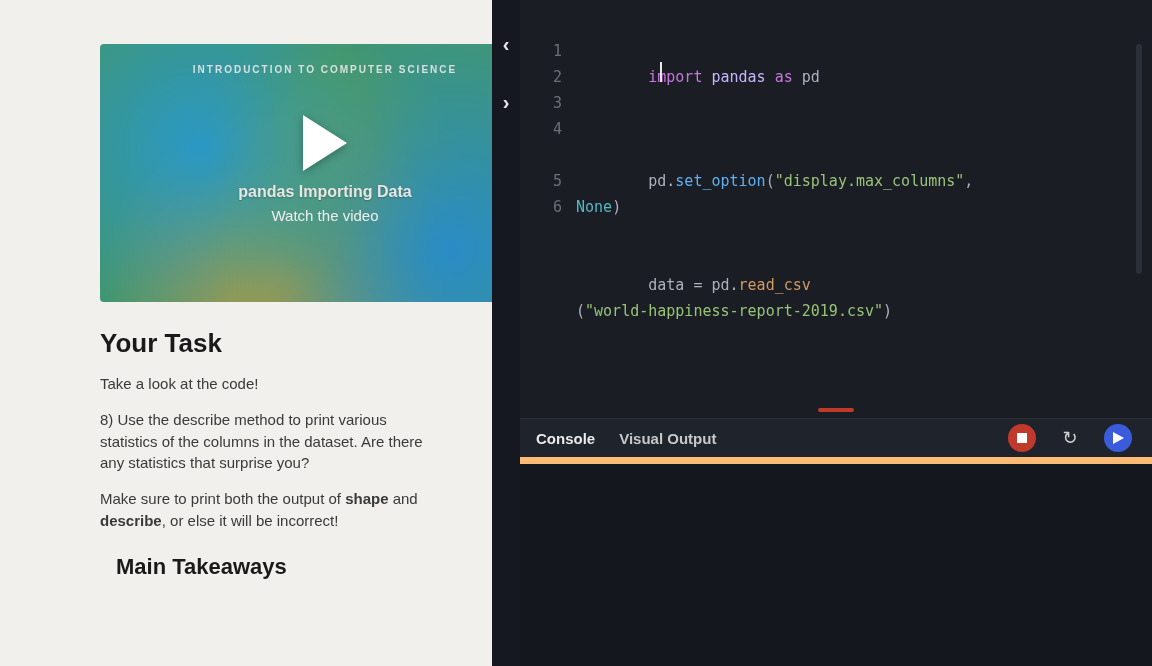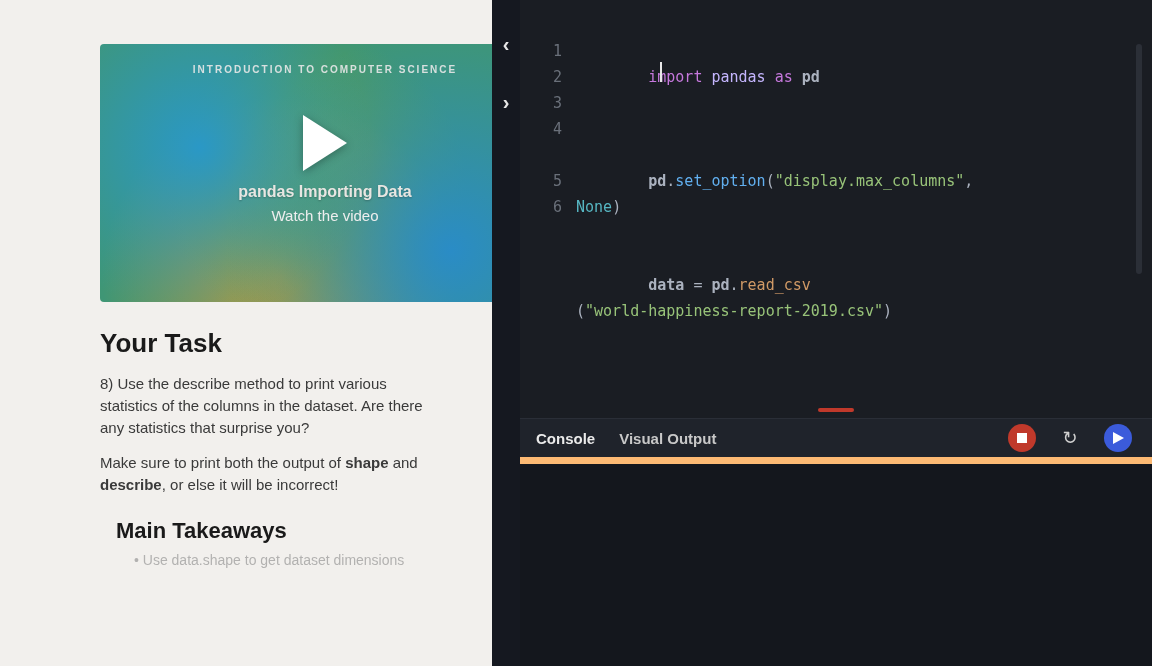--- a/index.html
+++ b/index.html
@@ -139,21 +139,21 @@
       padding-right: 20px;
     }
     .code .row { min-height: 26px; white-space: pre-wrap; padding-right: 60px; }
     .cursor-i {
       position: absolute; left: 140px; top: 62px;
       width: 2px; height: 20px; background: #e8e8e8;
     }
     
     .kw   { color: #c678dd; }      
     .mod  { color: #c4b5fd; }      
-    .id   { color: #abb2bf; font-weight: bold; }      
+    .id   { color: #abb2bf; }      
     .fn   { color: #61afef; }      
     .str  { color: #98c379; }      
     .lit  { color: #56b6c2; }      
     .attr { color: #d19a66; }      
     .p    { color: #abb2bf; }      
 
     .divider {
       height: 16px;
       background: #1a1d23;
       display: flex; justify-content: center; align-items: center;
@@ -206,28 +206,28 @@
 <div class="left">
   <div class="video">
     <div class="video-top">INTRODUCTION TO COMPUTER SCIENCE</div>
     <div class="play"></div>
     <div class="video-title">pandas Importing Data</div>
     <div class="video-sub">Watch the video</div>
   </div>
 
   <h2 class="task-h">Your Task</h2>
   <div class="task-body">
+    <p>Take a look at the code!</p>
     <p>8) Use the describe method to print various statistics of the columns in the dataset. Are there any statistics that surprise you?</p>
     <p>
       <span>Make sure to print both the output of </span><b>shape</b><span> and </span><b>describe</b><span>, or else it will be incorrect!</span>
     </p>
   </div>
 
   <h2 class="take-h">Main Takeaways</h2>
-  <div class="take-item">• Use data.shape to get dataset dimensions</div>
 </div>
 
 <div class="splitter">
   <span class="chev">‹</span>
   <span class="chev">›</span>
 </div>
 
 <div class="right">
 
   <div class="editor">

